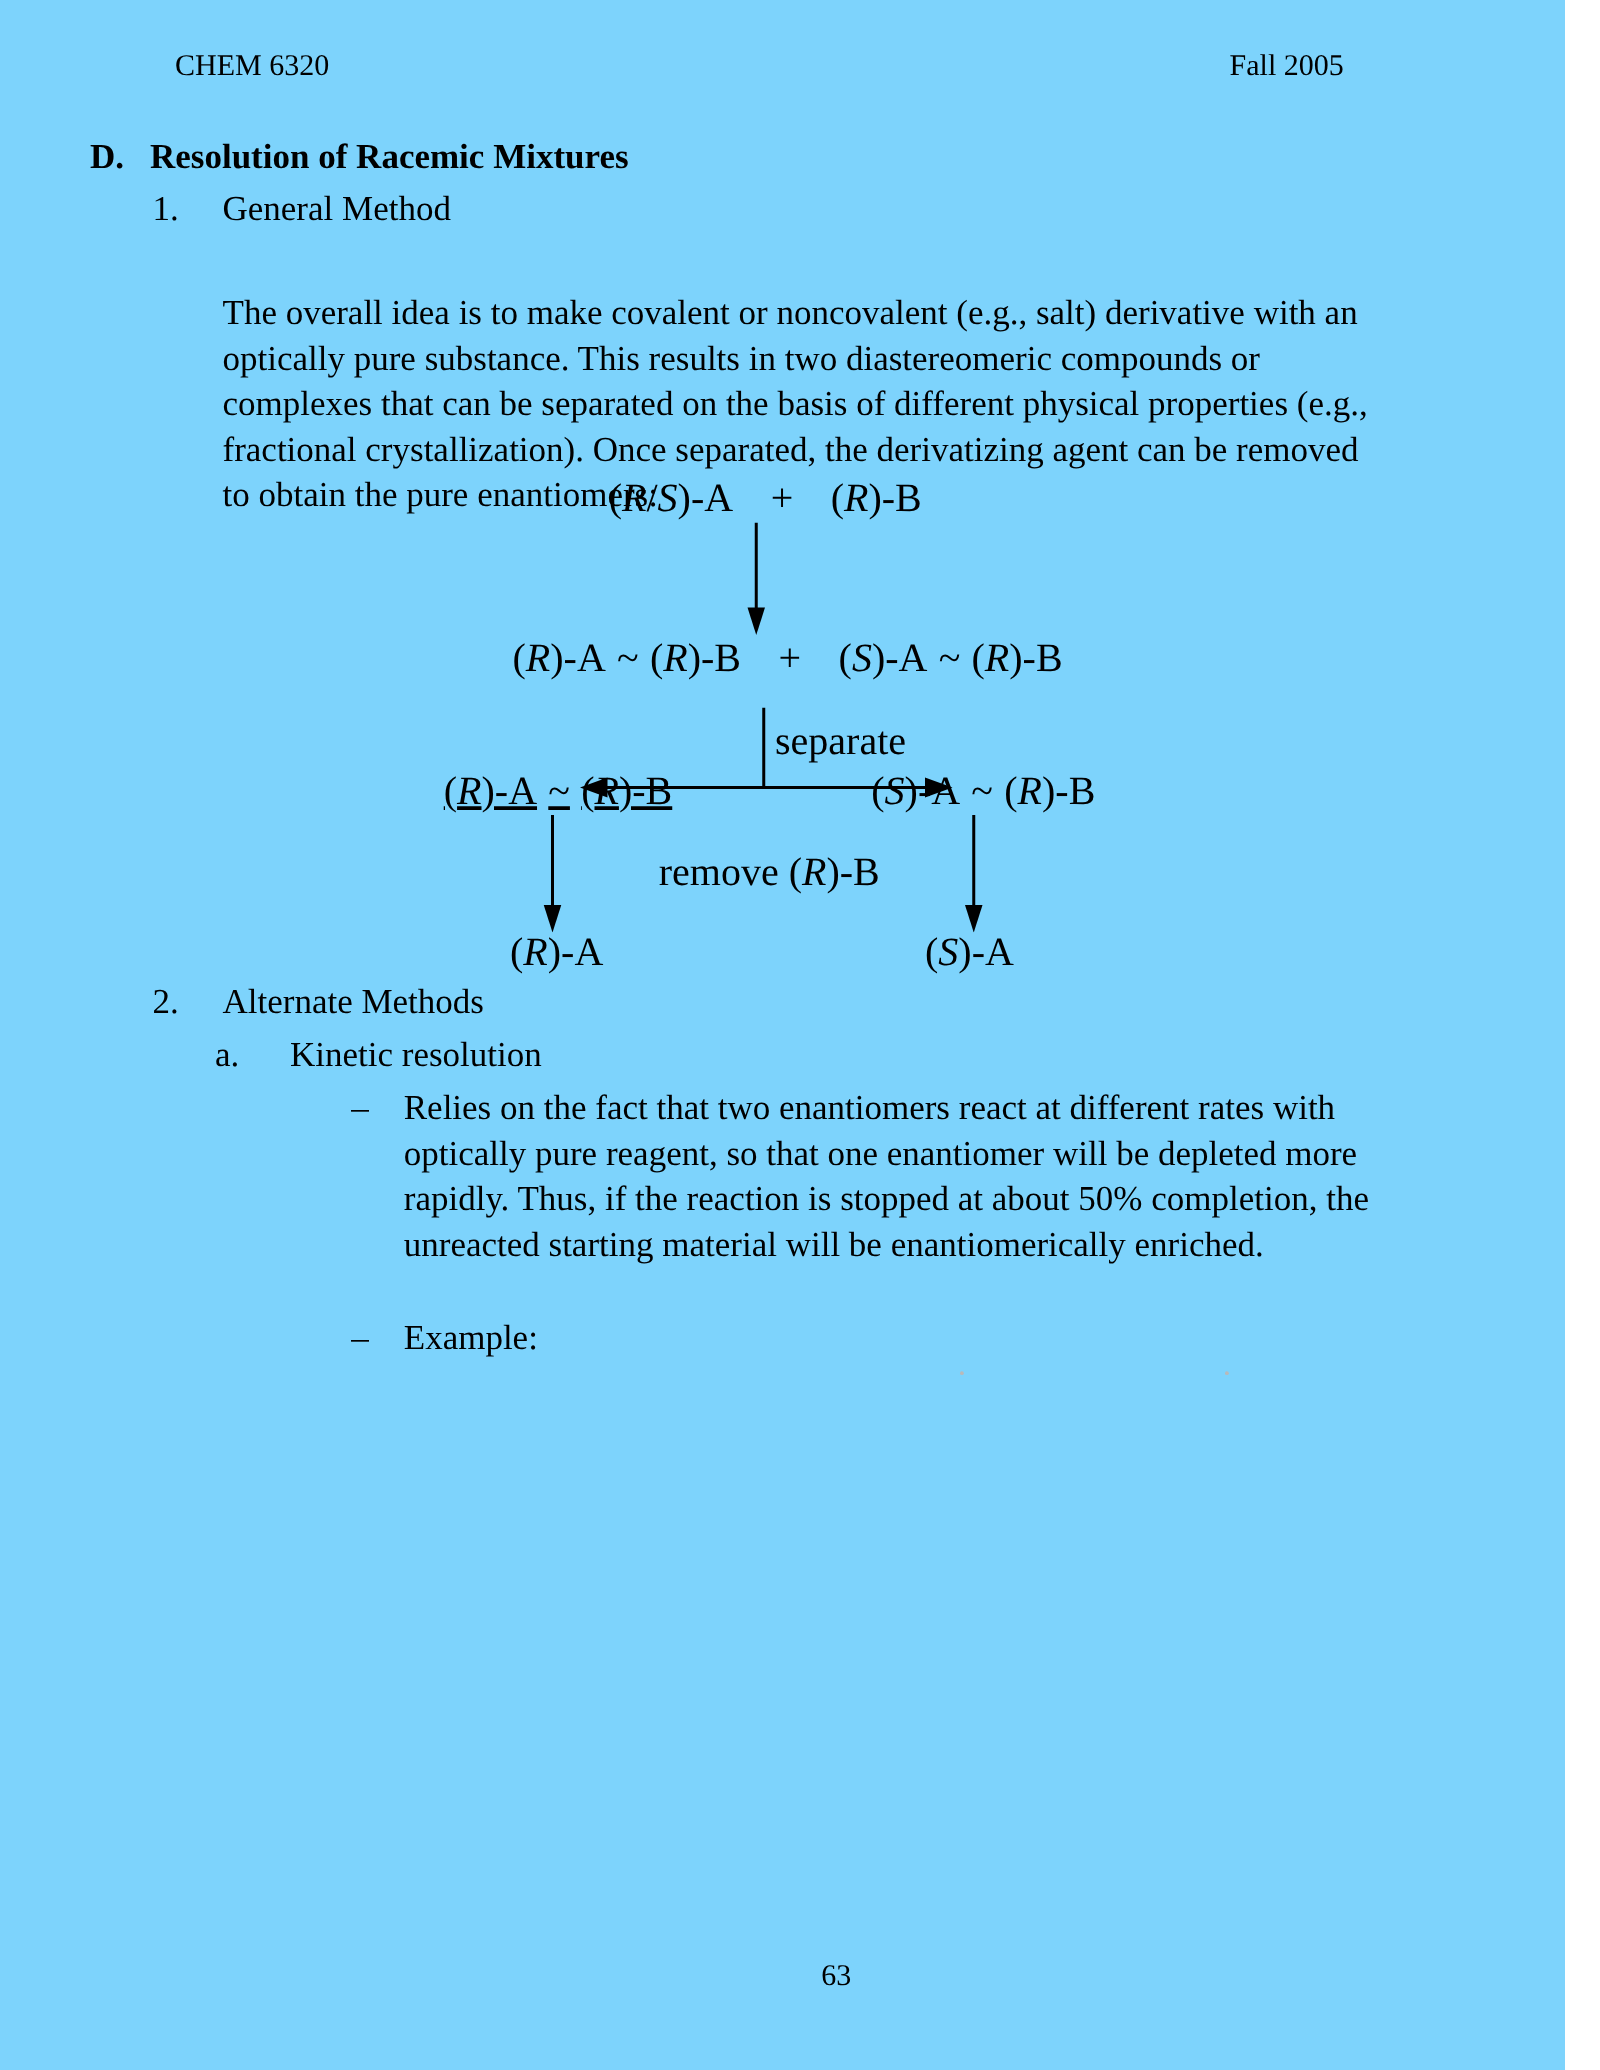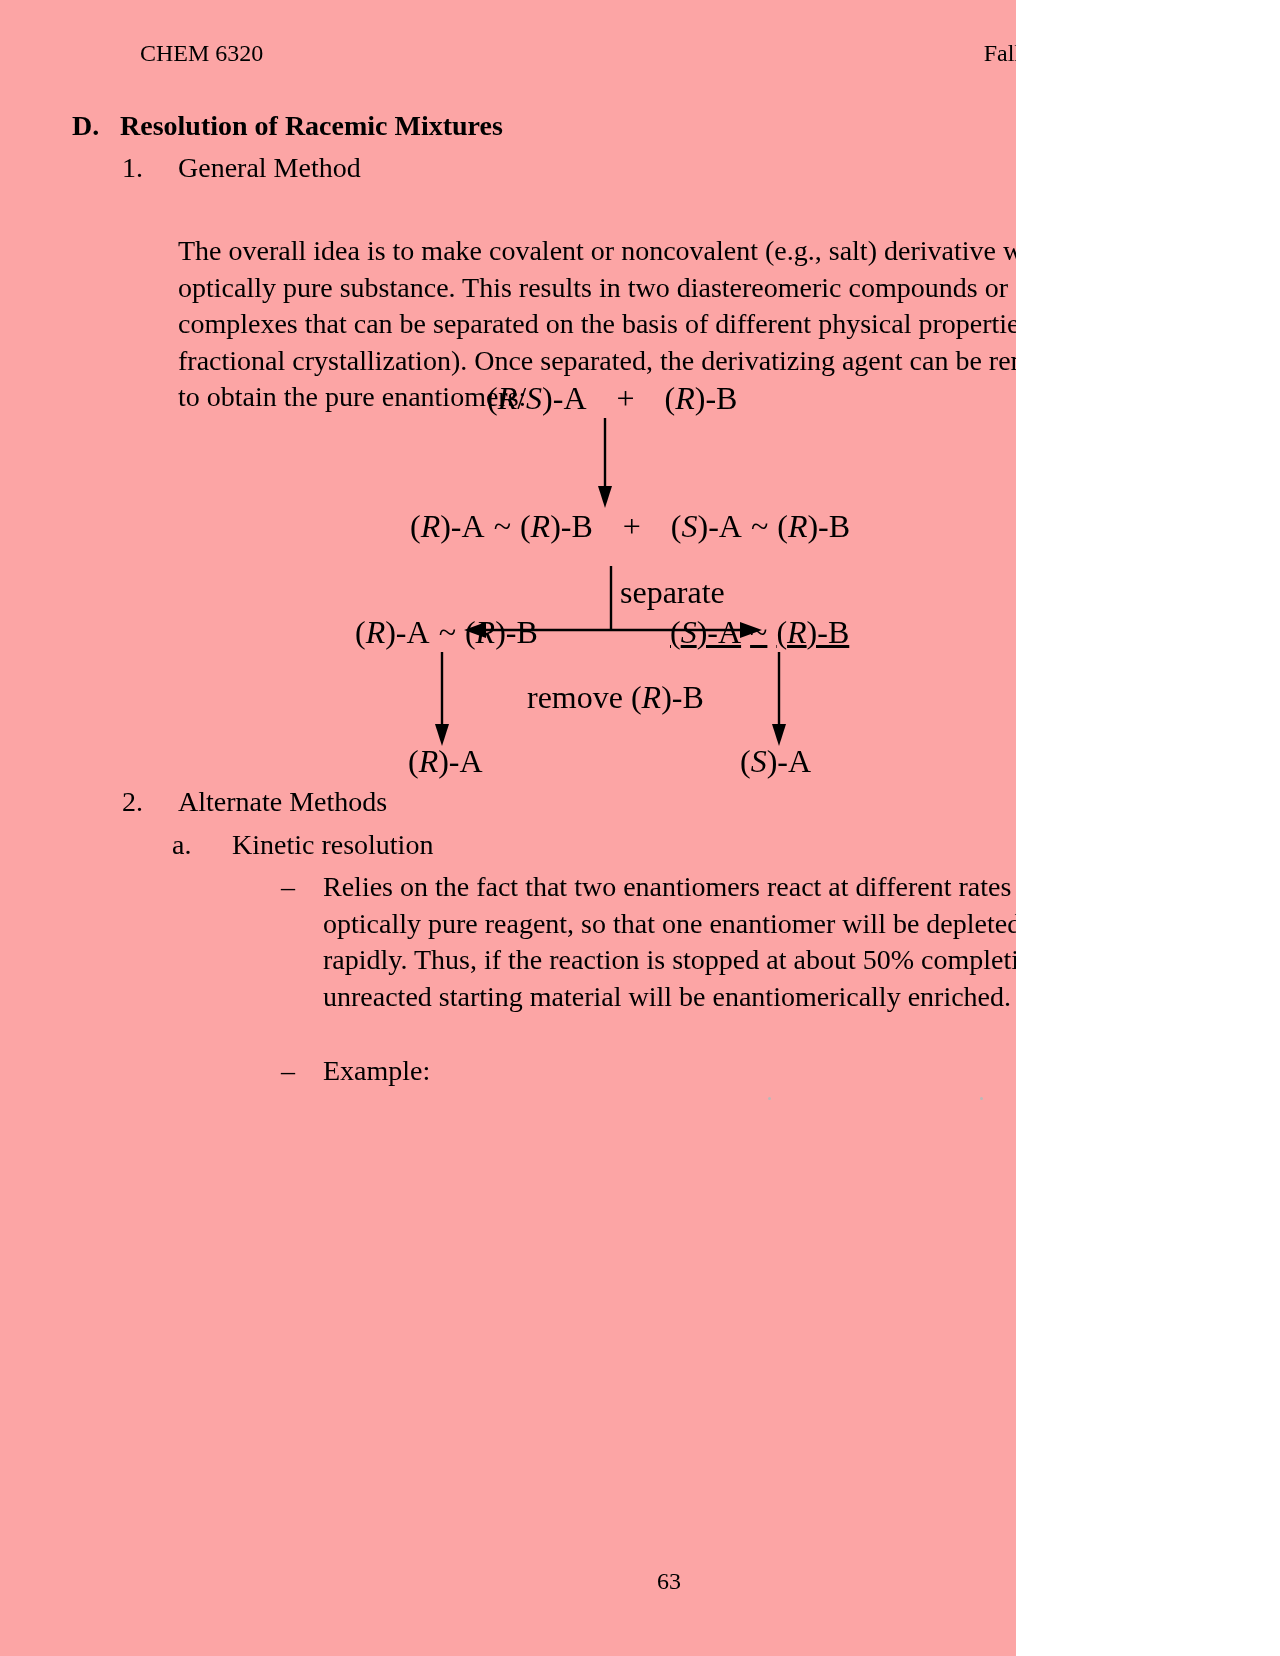--- a/index.html
+++ b/index.html
@@ -6,23 +6,23 @@
     margin: 0;
     padding: 0;
     background: #ffffff;
   }
   body {
     font-family: "Liberation Serif", "DejaVu Serif", serif;
     color: #000000;
   }
   .page {
     position: relative;
-    width: 1016px;
+    width: 1252px;
     height: 1656px;
-    background: #fca5a5;
+    background: #7dd3fc;
     overflow: hidden;
   }
 
   
   .header {
     position: absolute;
     left: 140px;
     top: 40px;
     width: 935px;
     display: flex;
@@ -190,25 +190,25 @@
 
       <line x1="36" y1="64" x2="310" y2="64" stroke="#000" stroke-width="2.4"></line>
 
       <polygon points="24,64 46,56 46,72" fill="#000"></polygon>
 
       <polygon points="322,64 300,56 300,72" fill="#000"></polygon>
     </svg>
 
     <div class="scheme-label" style="left:620px; top:574px;text-align:right;">separate</div>
 
-    <div class="scheme-label" style="left:355px; top:614px;">
+    <div class="scheme-label" style="left:355px; top:614px;text-decoration:underline;">
       <span>(</span><span class="ital">R</span><span>)-A</span><span style="display:inline-block;width:9px;"></span><span>~</span><span style="display:inline-block;width:9px;"></span><span>(</span><span class="ital">R</span><span>)-B</span>
     </div>
 
-    <div class="scheme-label" style="left:670px; top:614px;text-decoration:underline;">
+    <div class="scheme-label" style="left:697px; top:614px;">
       <span>(</span><span class="ital">S</span><span>)-A</span><span style="display:inline-block;width:9px;"></span><span>~</span><span style="display:inline-block;width:9px;"></span><span>(</span><span class="ital">R</span><span>)-B</span>
     </div>
 
     <svg style="position:absolute; left:422px; top:652px;" width="40" height="94" viewBox="0 0 40 94">
       <line x1="20" y1="0" x2="20" y2="82" stroke="#000" stroke-width="2.4"></line>
       <polygon points="20,94 13,72 27,72" fill="#000"></polygon>
     </svg>
 
     <svg style="position:absolute; left:759px; top:652px;" width="40" height="94" viewBox="0 0 40 94">
       <line x1="20" y1="0" x2="20" y2="82" stroke="#000" stroke-width="2.4"></line>

